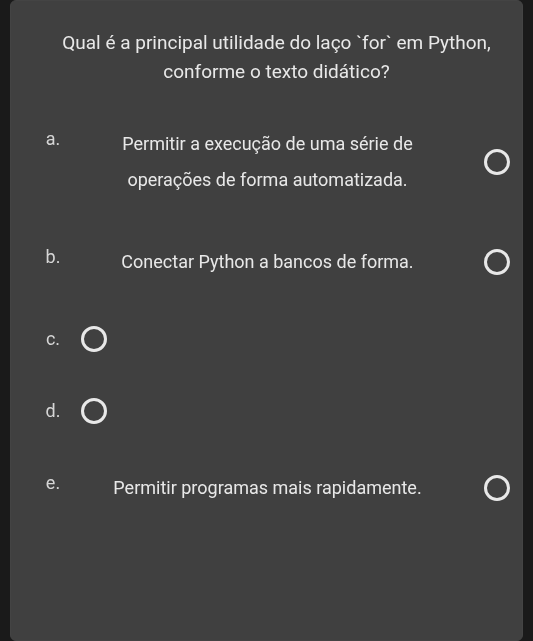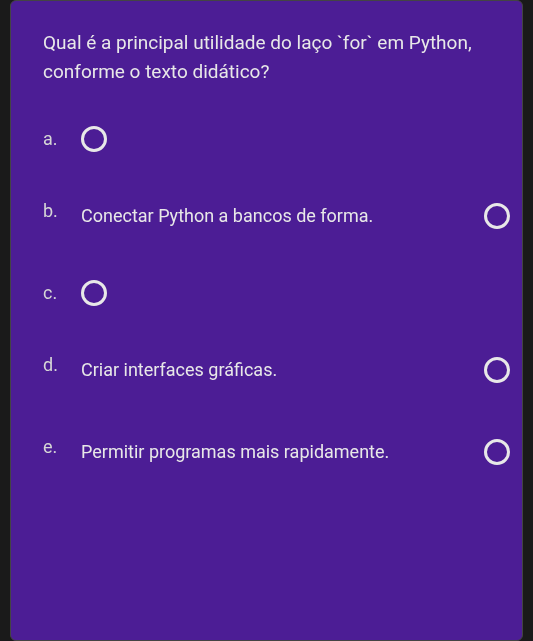--- a/index.html
+++ b/index.html
@@ -8,26 +8,27 @@
       padding: 0;
     }
     body {
       background: #1a1a1a;
       font-family: -apple-system, BlinkMacSystemFont, "Segoe UI", Roboto, sans-serif;
       width: 533px;
       height: 641px;
       overflow: hidden;
     }
     .card {
-      background: #4c1d95;
+      background: #404040;
       border: 1px solid #444;
       border-radius: 6px;
       margin: 0 10px;
       padding: 28px 12px 28px 32px;
       height: 641px;
+      text-align: center;
     }
     .question-text {
       color: #e8e8e8;
       font-size: 19px;
       line-height: 1.5;
       margin-bottom: 40px;
       font-weight: 400;
     }
     .options {
       display: flex;
@@ -67,37 +68,37 @@
 </head>
 <body>
 
 <div class="card">
   <div class="question-text">Qual é a principal utilidade do laço `for` em Python, conforme o texto didático?</div>
 
   <div class="options">
 
     <div class="option-row">
       <div class="option-marker">a.</div>
+      <div class="option-text">Permitir a execução de uma série de operações de forma automatizada.</div>
       <div class="radio"></div>
     </div>
 
     <div class="option-row">
       <div class="option-marker">b.</div>
       <div class="option-text">Conectar Python a bancos de forma.</div>
       <div class="radio"></div>
     </div>
 
     <div class="option-row">
       <div class="option-marker">c.</div>
       <div class="radio"></div>
     </div>
 
     <div class="option-row">
       <div class="option-marker">d.</div>
-      <div class="option-text">Criar interfaces gráficas.</div>
       <div class="radio"></div>
     </div>
 
     <div class="option-row">
       <div class="option-marker">e.</div>
       <div class="option-text">Permitir programas mais rapidamente.</div>
       <div class="radio"></div>
     </div>
 
   </div>

